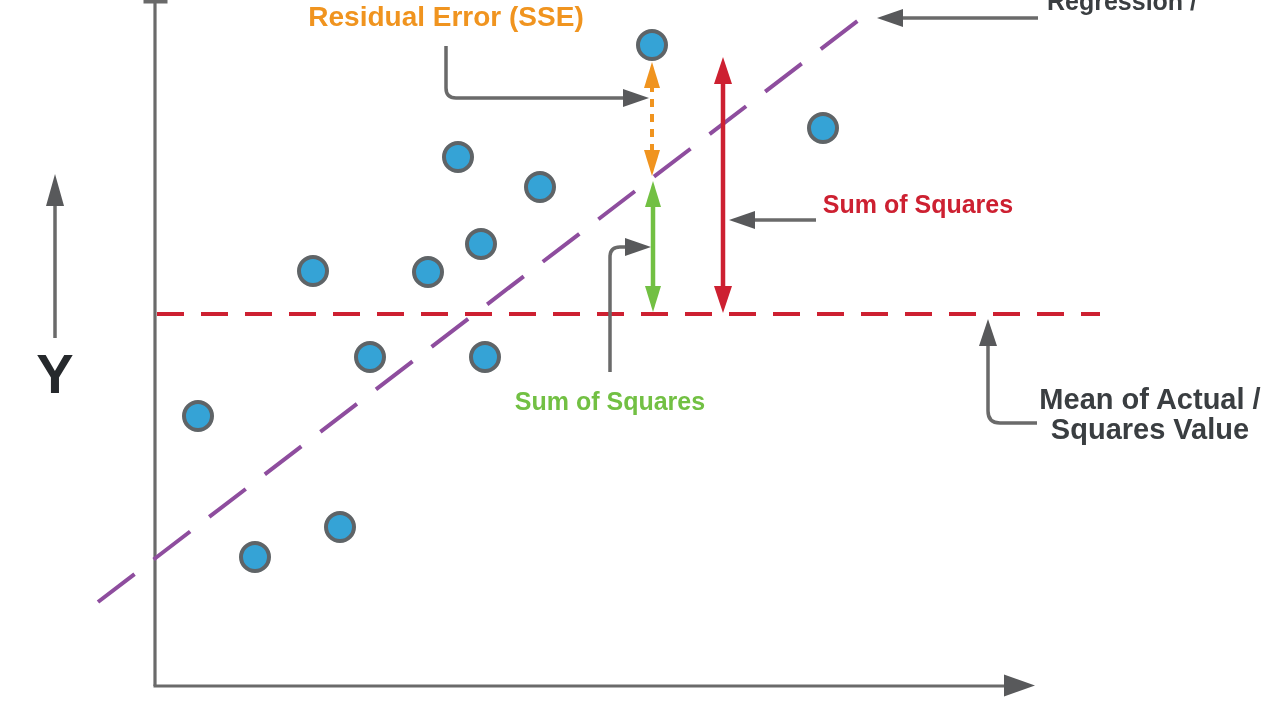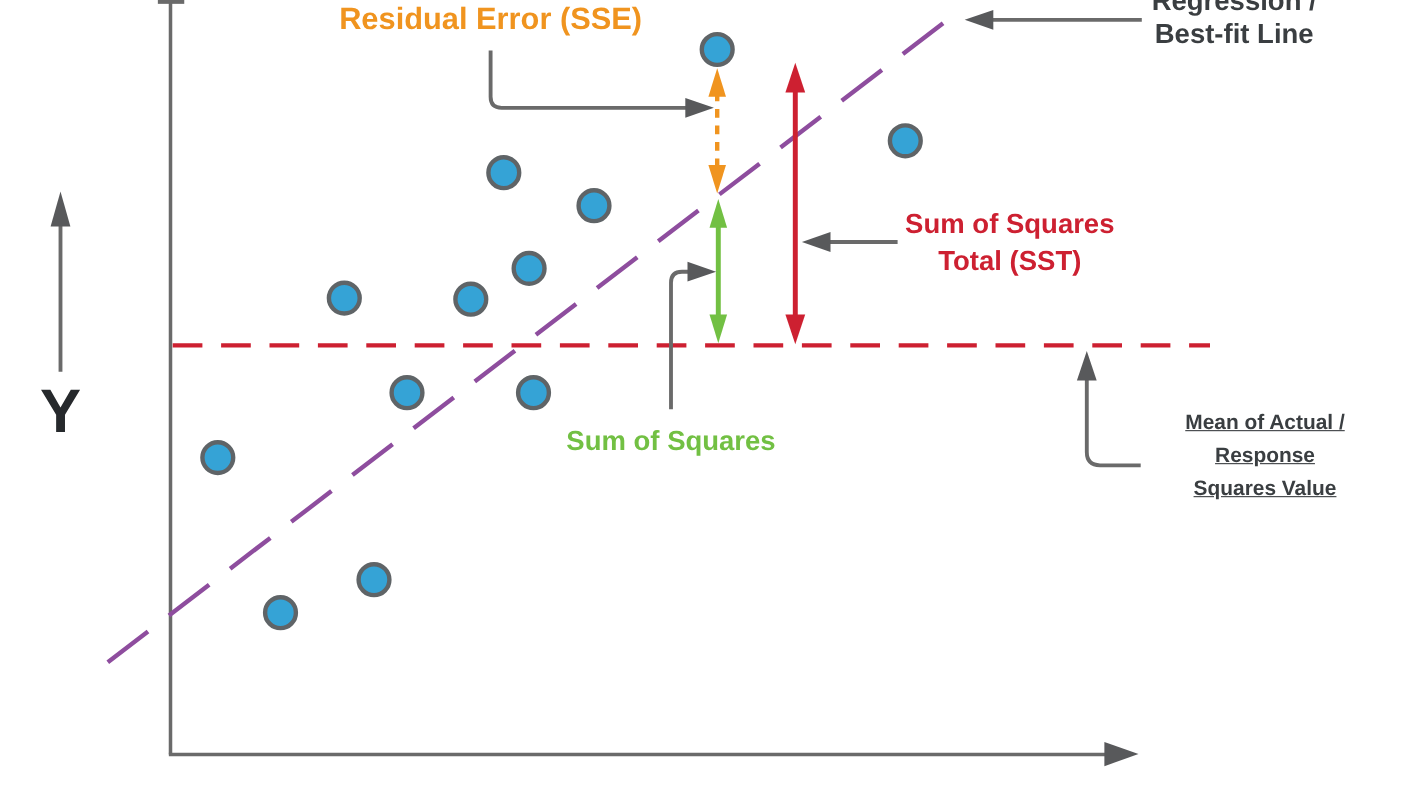--- a/index.html
+++ b/index.html
@@ -24,21 +24,21 @@
   .ssr-line{stroke:var(--green); stroke-width:4.5; fill:none;}
   .ssr-head{fill:var(--green); stroke:none;}
   .sst-line{stroke:var(--red); stroke-width:4.5; fill:none;}
   .sst-head{fill:var(--red); stroke:none;}
   .pt{fill:var(--blue); stroke:var(--point-stroke); stroke-width:4;}
   .lbl{position:absolute; font-weight:bold; text-align:center; white-space:nowrap;}
   .lbl-residual{left:300px; top:1px;  width:292px; font-size:28px; color:var(--orange);}
   .lbl-regression{left:1000px; top:-14px; width:244px; font-size:25px; line-height:30px; color:var(--dark);}
   .lbl-sst{left:790px; top:188px; width:256px; font-size:25px; line-height:33px; color:var(--red);}
   .lbl-ssr{left:478px; top:386px; width:264px; font-size:25px; line-height:31px; color:var(--green);}
-  .lbl-mean{left:1028px; top:370px; width:244px; font-size:19px; line-height:30px; color:var(--dark);text-decoration:underline;}
+  .lbl-mean{left:1028px; top:384px; width:244px; font-size:29px; line-height:30px; color:var(--dark);}
   .lbl-y{left:23px; top:341px; width:64px; font-size:56px; color:#26292C;}
 </style>
 </head>
 <body>
 
 <div class="stage">
 
   <svg viewBox="0 0 1280 720">
 
     <g>
@@ -115,31 +115,28 @@
         <circle cx="255" cy="557" r="14" class="pt"></circle>
       </g>
   </svg>
 
   <div class="lbl lbl-y">Y</div>
 
   <div class="lbl lbl-residual">Residual Error (SSE)</div>
 
   <div class="lbl lbl-regression">
     <div>Regression /</div>
-    <div>Best-fit Line</div>
   </div>
 
   <div class="lbl lbl-sst">
     <div>Sum of Squares</div>
-    <div>Total (SST)</div>
   </div>
 
   <div class="lbl lbl-ssr">
     <div>Sum of Squares</div>
   </div>
 
   <div class="lbl lbl-mean">
     <div>Mean of Actual /</div>
-    <div>Response</div>
     <div>Squares Value</div>
   </div>
 
 </div>
 
 </body></html>

